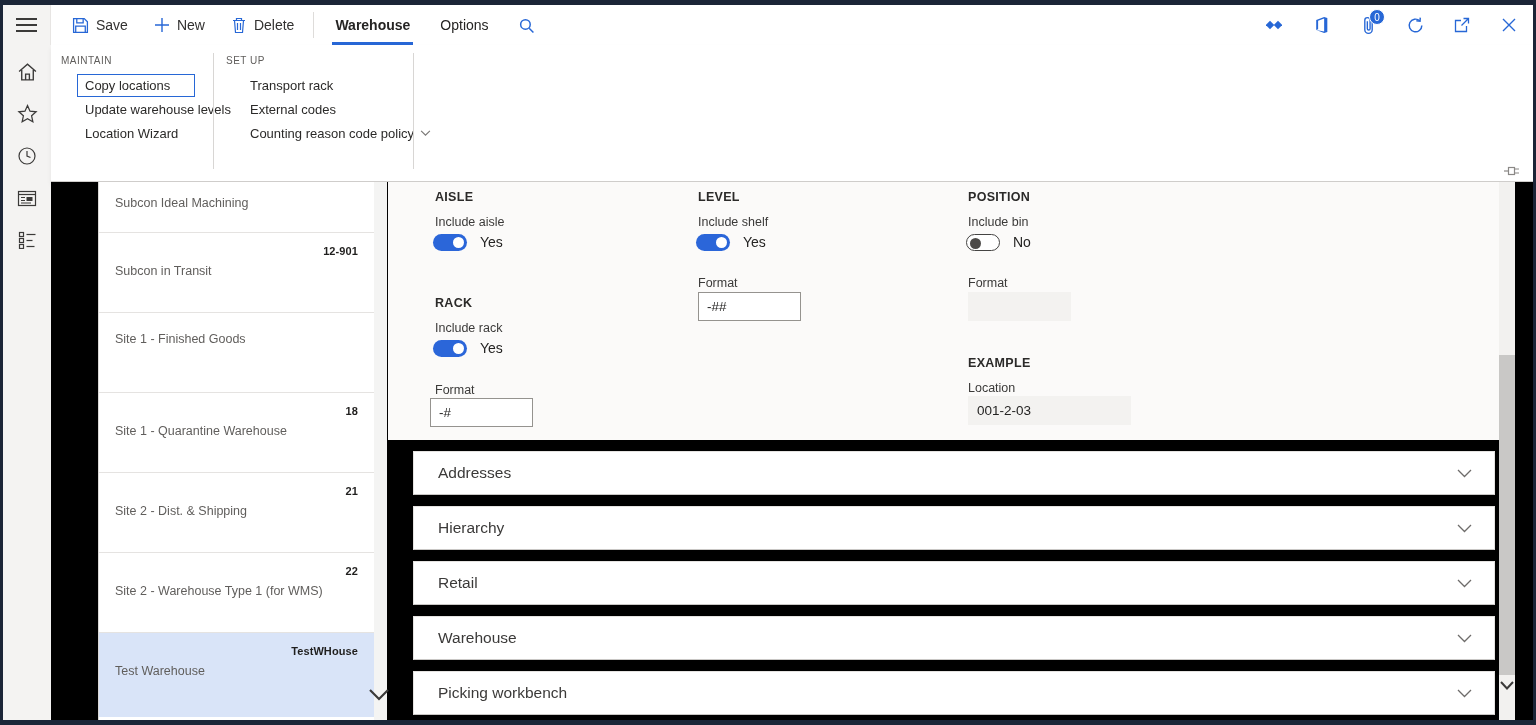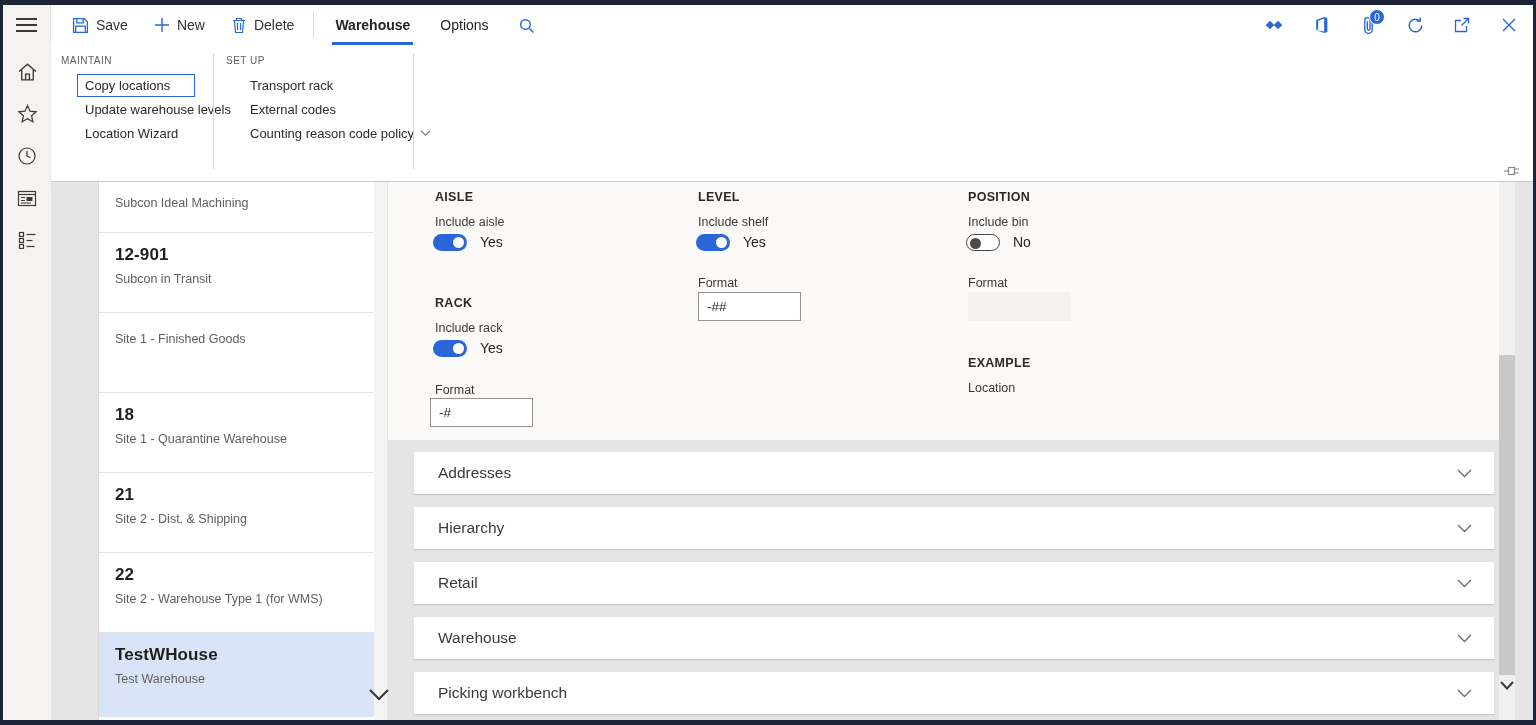--- a/index.html
+++ b/index.html
@@ -32,27 +32,27 @@
   
   .flyout { position:absolute; left:48px; top:40px; width:1482px; height:137px; background:#fff; border-bottom:1px solid #cfcdcb; box-shadow:0 3px 5px rgba(0,0,0,0.06); }
   .fdiv { position:absolute; top:8px; bottom:12px; width:1px; background:#d8d6d4; }
   .fcol { position:absolute; top:10px; }
   .fcol-title { font-size:10px; letter-spacing:0.5px; color:#5f5d5b; text-align:left; margin-bottom:8px; }
   .fitem { font-size:13px; color:#2b2a29; padding:3px 7px; margin:1px 16px; cursor:pointer; border:1px solid transparent; display:flex; align-items:center; gap:6px; white-space:nowrap; }
   .fitem.focused { border:1px solid #2767d6; }
   .pin { position:absolute; right:12px; bottom:3px; color:#8a8886; cursor:pointer; }
 
   
-  .content { position:absolute; left:48px; top:177px; right:0; bottom:0; background:#e5e5e5; }
+  .content { position:absolute; left:48px; top:177px; right:0; bottom:0; background:#000000; }
 
   
   .list-panel { position:absolute; left:47px; top:0; width:276px; bottom:0; background:#fff; border-left:1px solid #dad8d6; overflow:hidden; }
   .list-item-partial { padding:14px 16px 22px 16px; border-bottom:1px solid #e5e3e1; cursor:pointer; }
   .list-item { height:80px; padding:12px 16px 0 16px; border-bottom:1px solid #e5e3e1; cursor:pointer; }
-  .li-title { font-size:17px; font-weight:700; color:#201f1e; letter-spacing:0.1px; }
+  .li-title { font-size:11px; font-weight:700; color:#201f1e; letter-spacing:0.1px;text-align:right; }
   .li-sub { font-size:12.5px; color:#605e5c; margin-top:7px; }
   .list-item.selected { background:#d9e4f8; border-bottom:none; height:84px; }
   .list-scrollbar { position:absolute; left:323px; top:0; width:13px; bottom:0; background:#f4f4f3; }
   .list-scroll-chevron { position:absolute; left:317px; top:506px; color:#3b3a39; cursor:pointer; }
 
   
   .main { position:absolute; left:337px; top:0; width:1111px; bottom:0; }
   .open-panel { position:absolute; left:0; top:0; width:1111px; height:258px; background:#fbfaf9; }
   .fgroup-header { font-size:12.5px; font-weight:700; color:#2b2a29; letter-spacing:0.3px; position:absolute; }
   .flabel { font-size:12.5px; color:#3b3a39; position:absolute; }
@@ -331,20 +331,21 @@
         <div class="flabel" style="left:580px; top:33px;">Include bin</div>
         <div class="toggle-row" style="left:578px; top:52px;">
           <div class="toggle off"></div>
           <span class="toggle-val">No</span>
         </div>
         <div class="flabel" style="left:580px; top:94px;">Format</div>
         <input class="finput disabled" style="left: 580px; top: 110px;" disabled="" value="">
 
         <div class="fgroup-header" style="left:580px; top:174px;">EXAMPLE</div>
         <div class="flabel" style="left:580px; top:199px;">Location</div>
+        <input class="finput disabled wide" style="left: 580px; top: 214px;" disabled="" value="001-2-03">
       </div>
 
       <div class="sections">
 
           <div class="section-card">
             <span class="section-title">Addresses</span>
             <span>
               <svg width="15" height="9" viewBox="0 0 15 9" fill="none" stroke="#6e6c6a" stroke-width="1.3">
                   <path d="M1 1 L7.5 7.5 L14 1"></path>
                 </svg>

